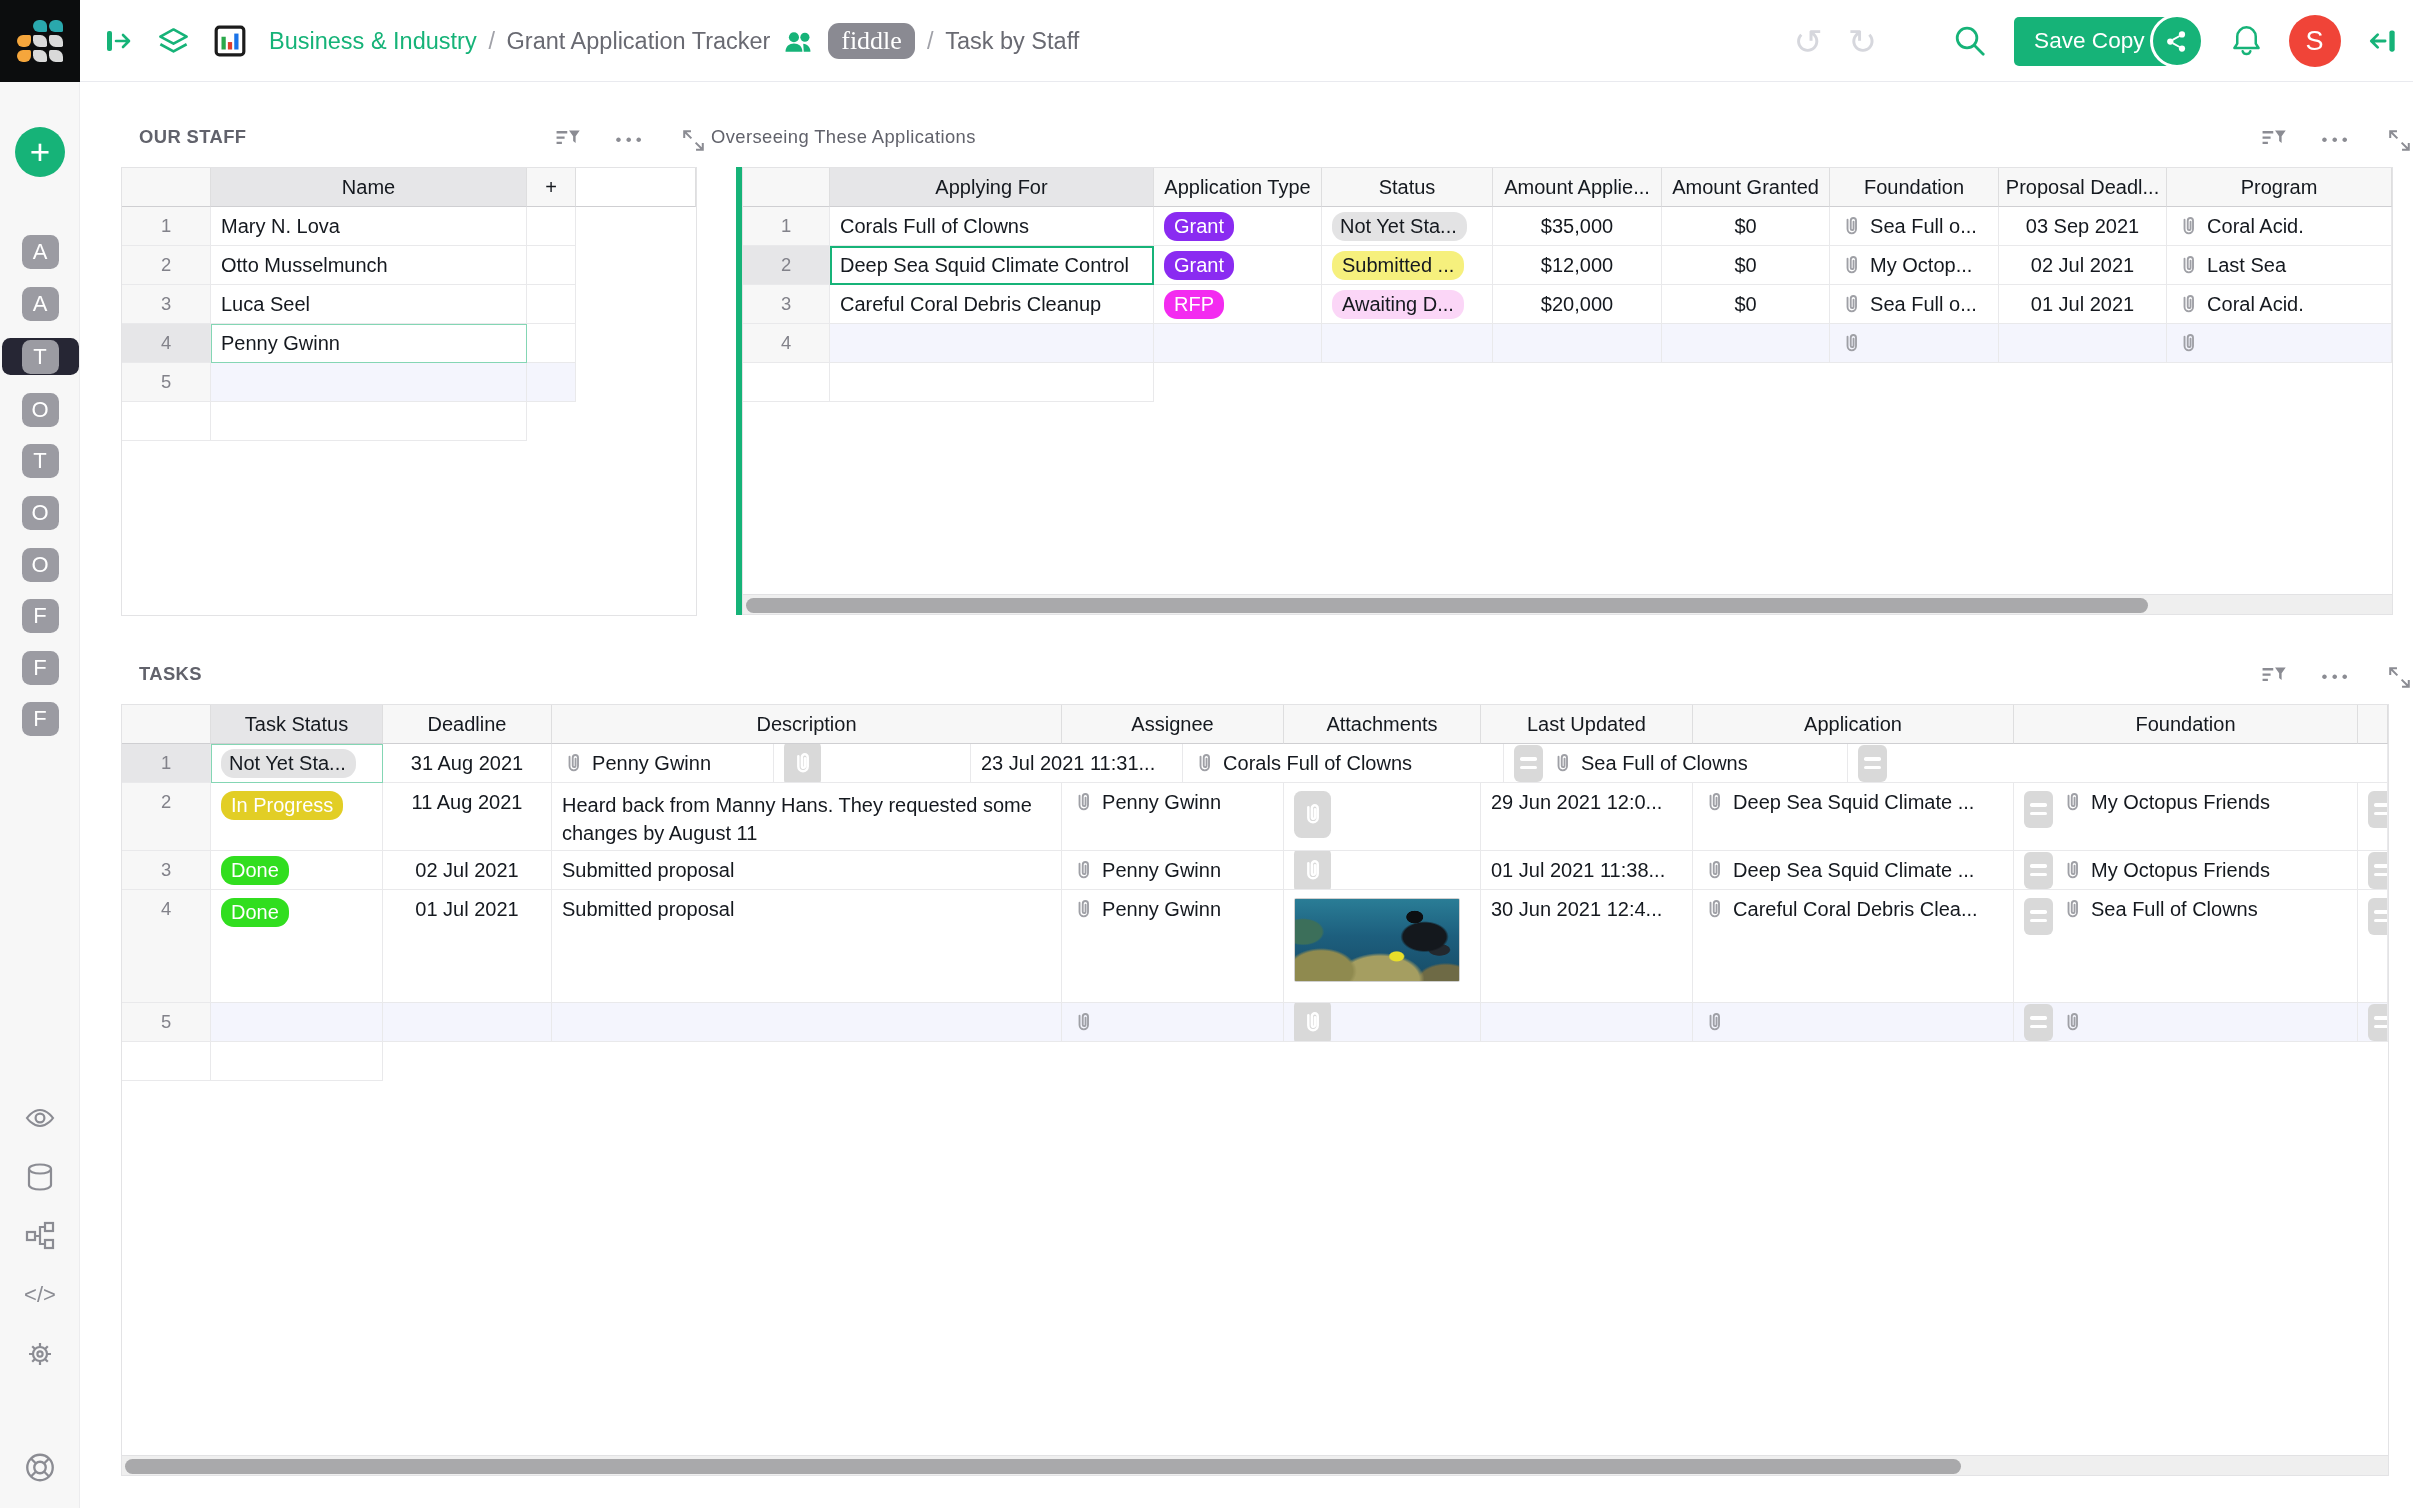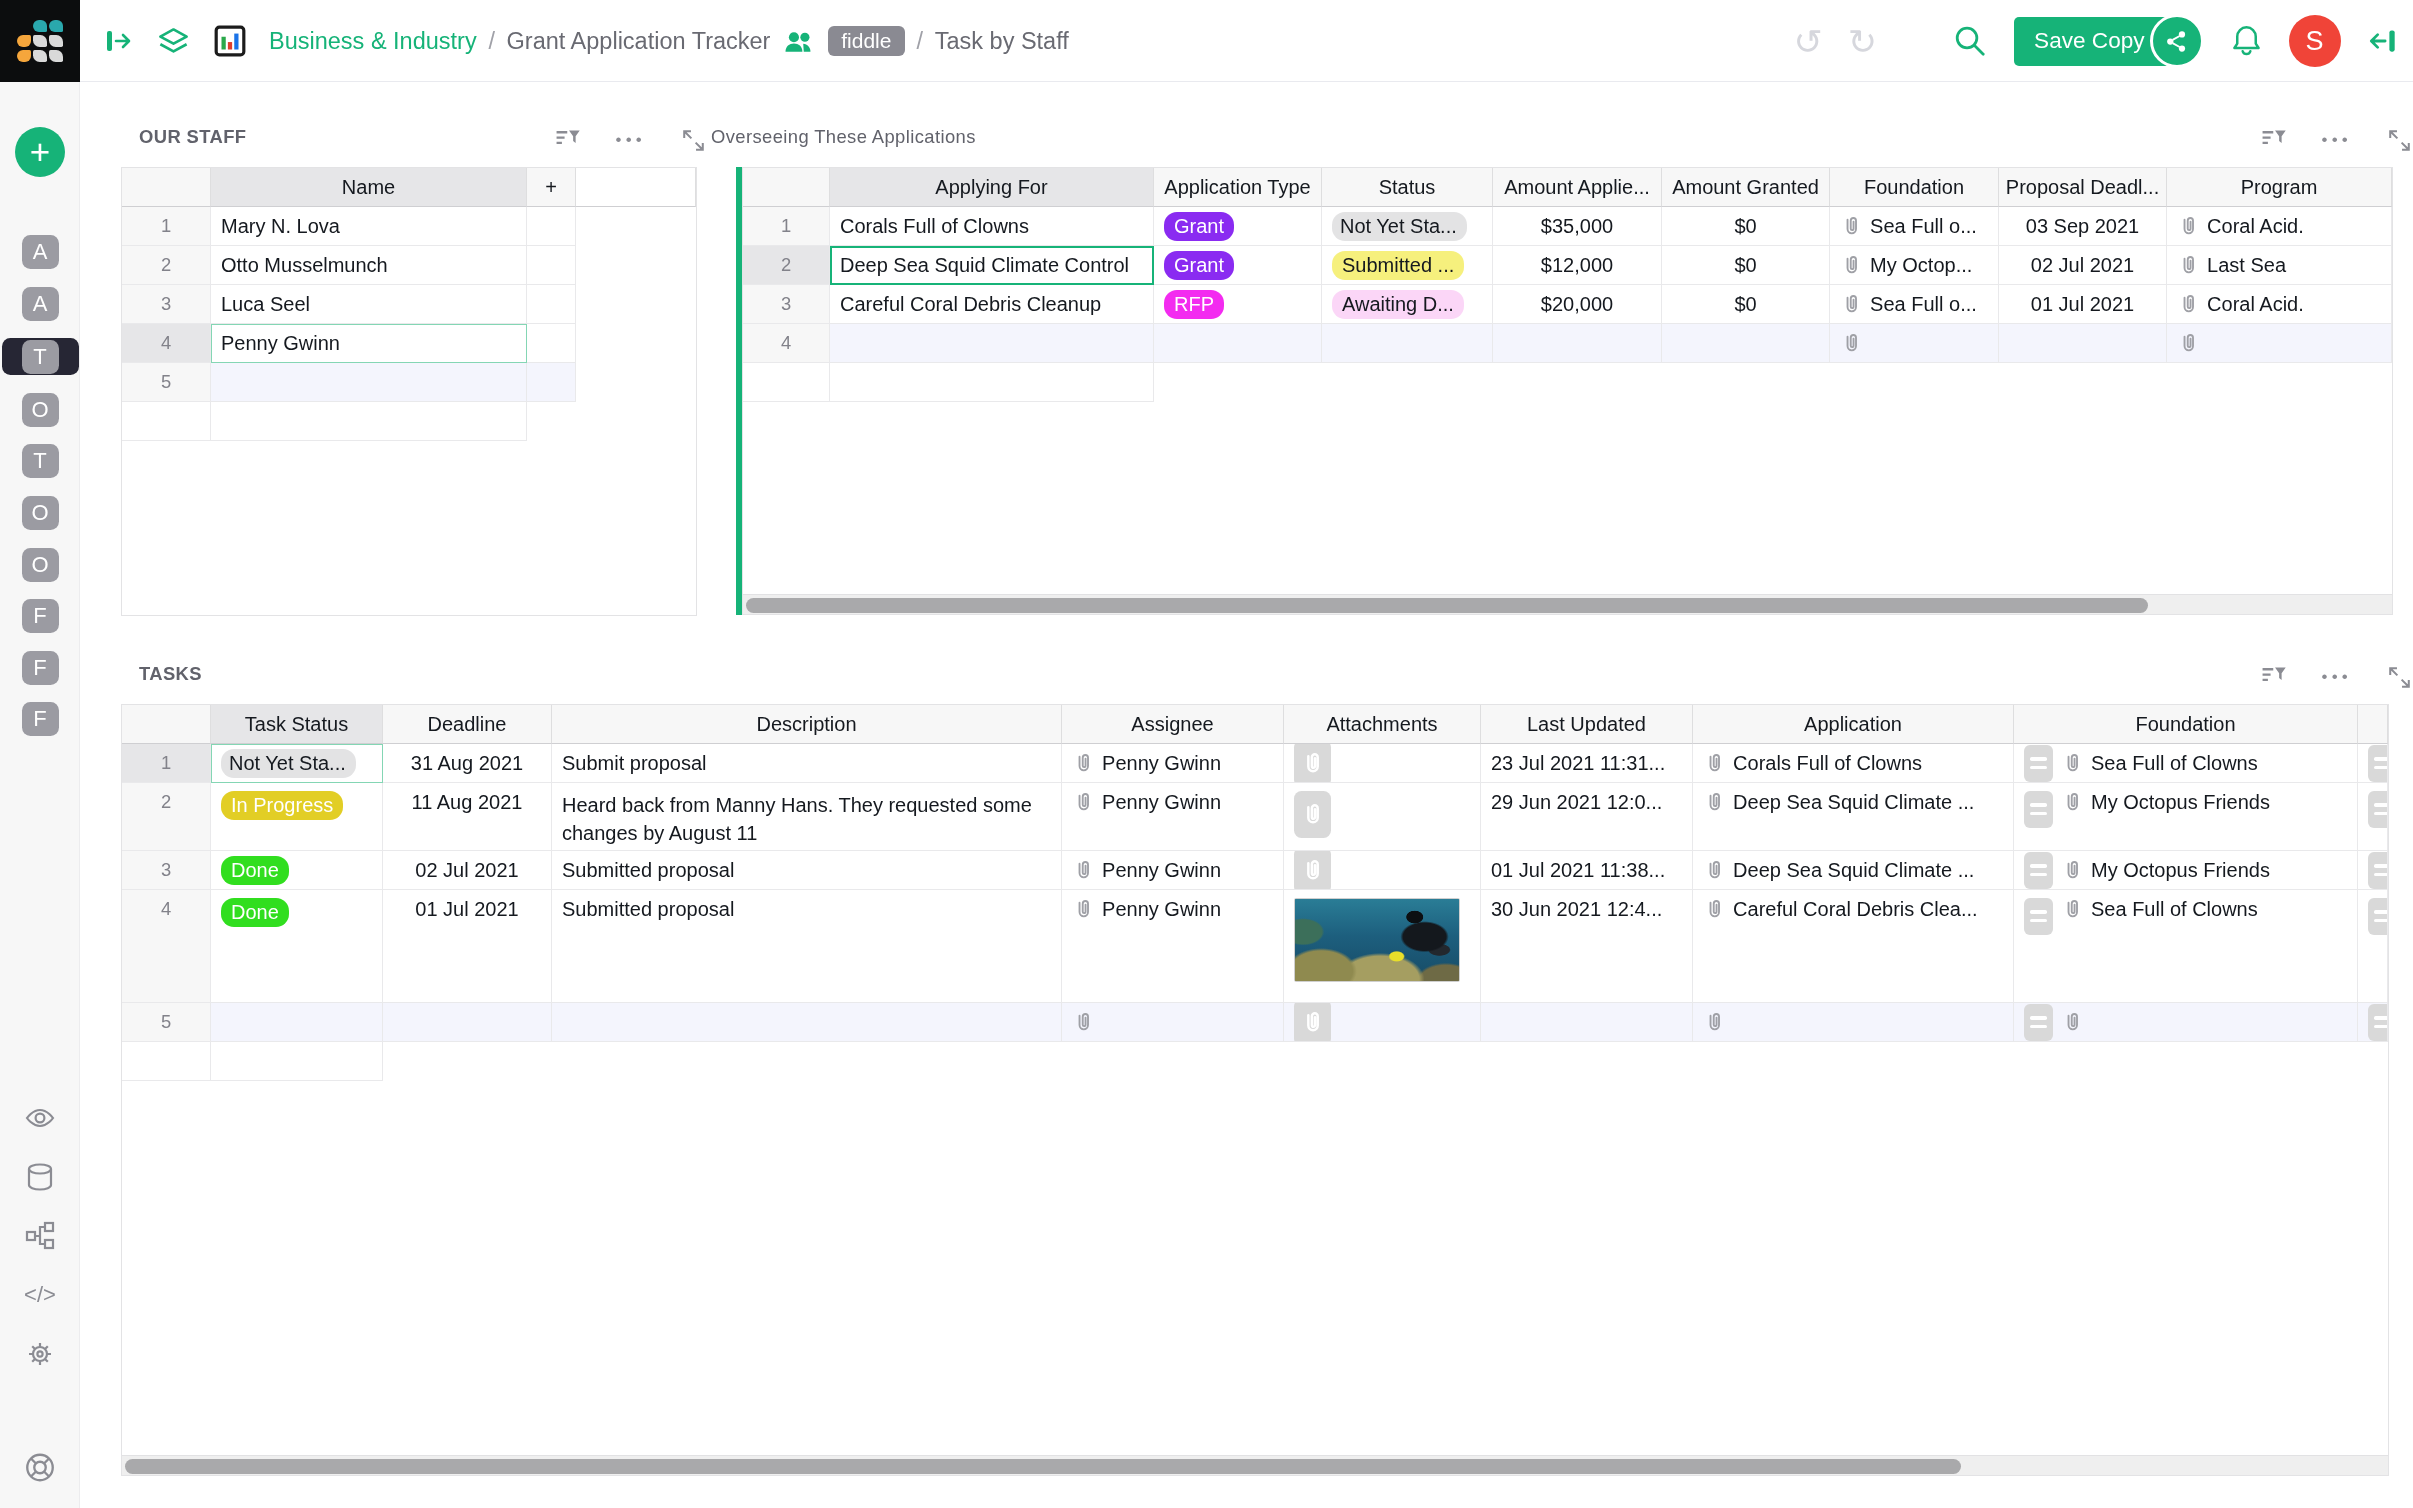--- a/index.html
+++ b/index.html
@@ -16,21 +16,21 @@
   .petal.empty { background:transparent; }
   .petal.teal { background:#2aa8ad; border-radius:6.7px 6.7px 1.7px 6.7px; }
   .petal.orange { background:#f5a63c; border-radius:6.7px 1.7px 6.7px 6.7px; }
 
   .tb-left { position:absolute; left:102px; top:0; height:82px; display:flex; align-items:center; gap:22px; }
   .tb-right { position:absolute; right:13.4px; top:0; height:82px; display:flex; align-items:center; gap:25px; }
   .crumbs { display:flex; align-items:center; gap:11.7px; font-size:23.5px; }
   .crumb-ws { color:#16b378; }
   .crumb-sep { color:#a0a1a8; }
   .crumb-doc, .crumb-page { color:#696a72; }
-  .fiddle-badge { background:#8a8a92; color:#fff; font-size:21px; border-radius:6px; padding:3.4px 13.4px; }
+  .fiddle-badge { background:#8a8a92; color:#fff; font-size:26px; border-radius:11px; padding:3.4px 13.4px;font-family:Liberation Serif, serif; }
   .ghost-ic { font-size:35px; color:#d6d7dd; line-height:1; }
   .save-wrap { display:flex; align-items:center; }
   .save-btn { height:49px; background:#16b378; color:#fff; border:none; border-radius:5px;
               font-size:22.6px; padding:0 40px 0 20px; font-family:inherit; }
   .share-circle { width:54px; height:54px; border-radius:50%; background:#16b378; border:3.4px solid #fff;
                   margin-left:-35px; display:flex; align-items:center; justify-content:center; }
   .avatar { width:52px; height:52px; border-radius:50%; background:#f04438; color:#fff;
             display:flex; align-items:center; justify-content:center; font-size:27px; }
 
   
@@ -528,23 +528,20 @@
   </div>
 
   <div class="grid-row" style="height:39px">
     <div class="cell rn selrow t-c0">1</div>
     <div class="cell t-c1 cursor-soft">
         <span class="pill pill-gray">Not Yet Sta...</span>
       </div>
     <div class="cell t-c2 r-align">
         <span>31 Aug 2021</span>
       </div>
-    <div class="cell t-c3">
-        <span>Submit proposal</span>
-      </div>
     <div class="cell t-c4">
         <svg class="clip" viewBox="0 0 24 24">
           <use href="#i-clip"></use>
         </svg>
         <span>Penny Gwinn</span>
       </div>
     <div class="cell t-c5">
         <span class="att-chip">
           <svg viewBox="0 0 24 24">
             <use href="#i-clip"></use>

